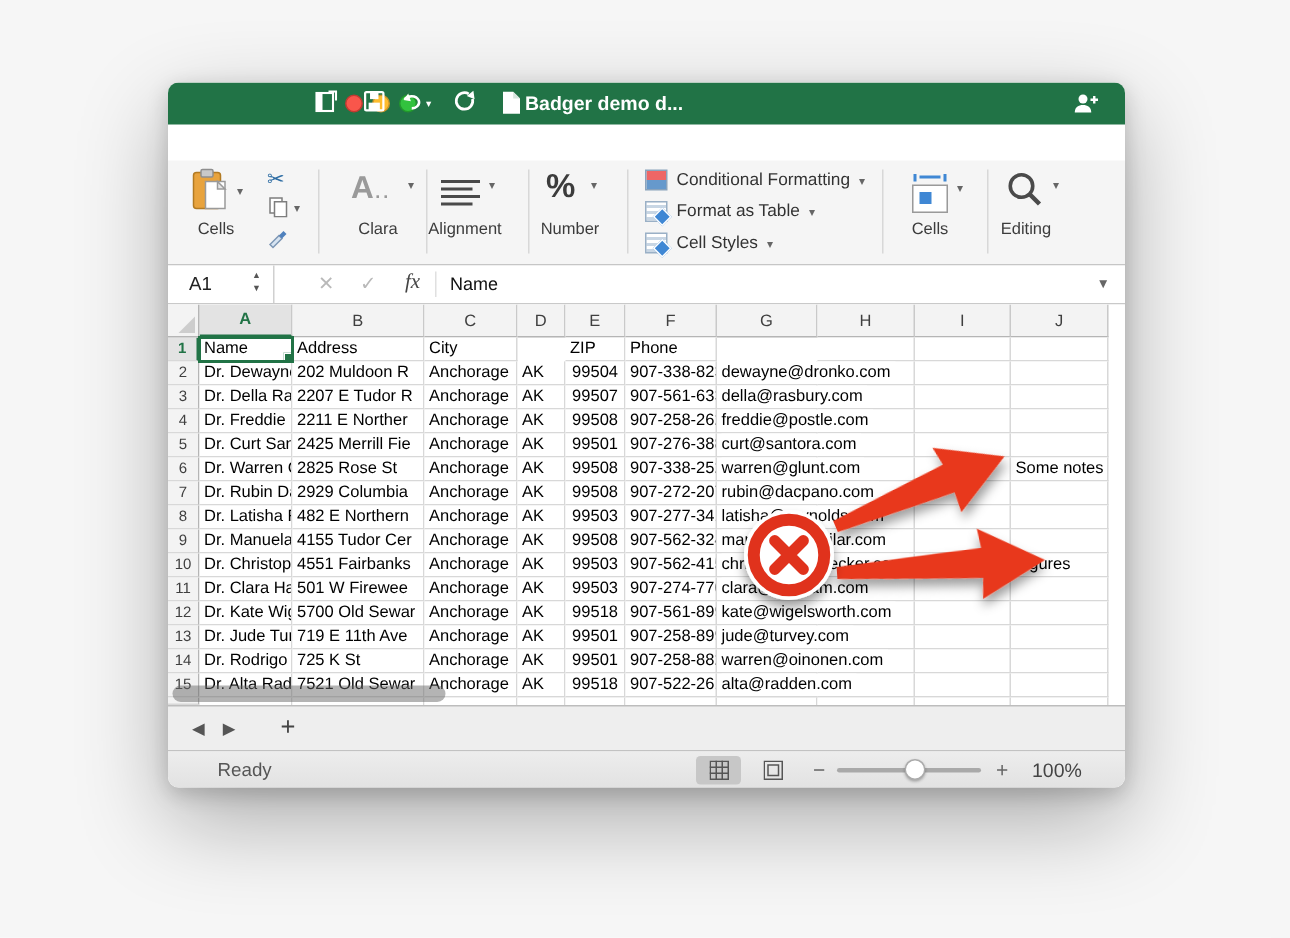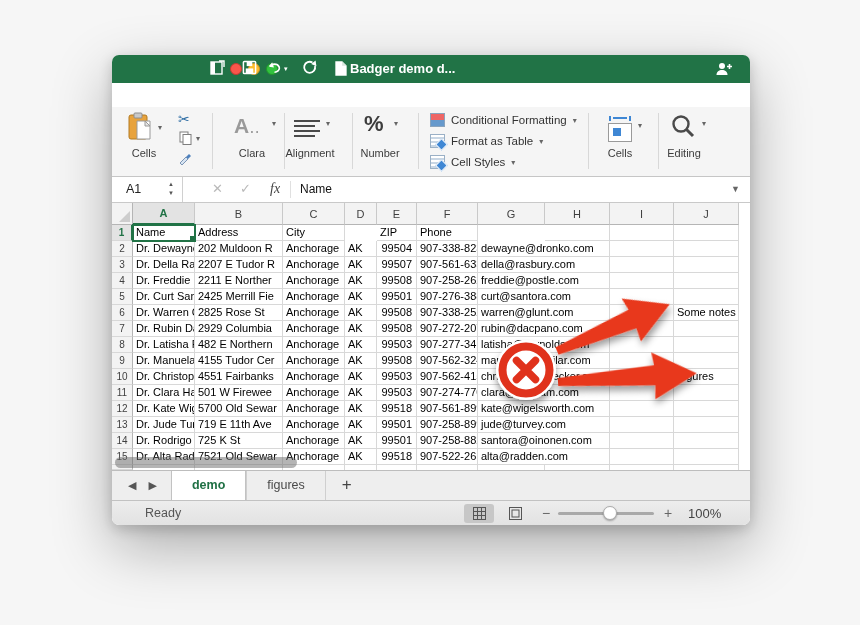--- a/index.html
+++ b/index.html
@@ -496,21 +496,21 @@
           </div>
           <div class="grow">
             <div class="rowhdr">14</div>
             <div class="cell" style="width: 62px;">Dr. Rodrigo C</div>
             <div class="cell" style="width: 88px;">725 K St</div>
             <div class="cell" style="width: 62px;">Anchorage</div>
             <div class="cell" style="width: 32px;">AK</div>
             <div class="cell num" style="width: 40px;">99501</div>
             <div class="cell" style="width: 61px;">907-258-882</div>
             <div class="cell emailcell" style="width: 67px;">
-              <span class="ovf">santora@oinonen.com</span>
+              <span class="ovf">warren@oinonen.com</span>
             </div>
             <div class="cell" style="width: 65px;"></div>
             <div class="cell" style="width: 64px;"></div>
             <div class="cell" style="width: 65px;"></div>
           </div>
           <div class="grow">
             <div class="rowhdr">15</div>
             <div class="cell" style="width: 62px;">Dr. Alta Rado</div>
             <div class="cell" style="width: 88px;">7521 Old Sewar</div>
             <div class="cell" style="width: 62px;">Anchorage</div>
@@ -539,24 +539,20 @@
           </div>
         </div>
       <div class="hscroll"></div>
     </div>
 
     <div class="sheetbar">
       <div class="navarrs">
         <span>◀</span>
         <span>▶</span>
       </div>
-      <div class="stabs">
-          <div class="stab active">demo</div>
-          <div class="stab">figures</div>
-        </div>
       <div class="addsheet">+</div>
     </div>
 
     <div class="statusbar">
       <span class="ready">Ready</span>
       <div class="vbtn pressed" style="left:352px">
         <svg width="13" height="13" viewBox="0 0 13 13">
             <rect x="0.5" y="0.5" width="12" height="12" fill="none" stroke="#555"></rect>
             <line x1="4.5" y1="0" x2="4.5" y2="13" stroke="#555"></line>
             <line x1="8.5" y1="0" x2="8.5" y2="13" stroke="#555"></line>

